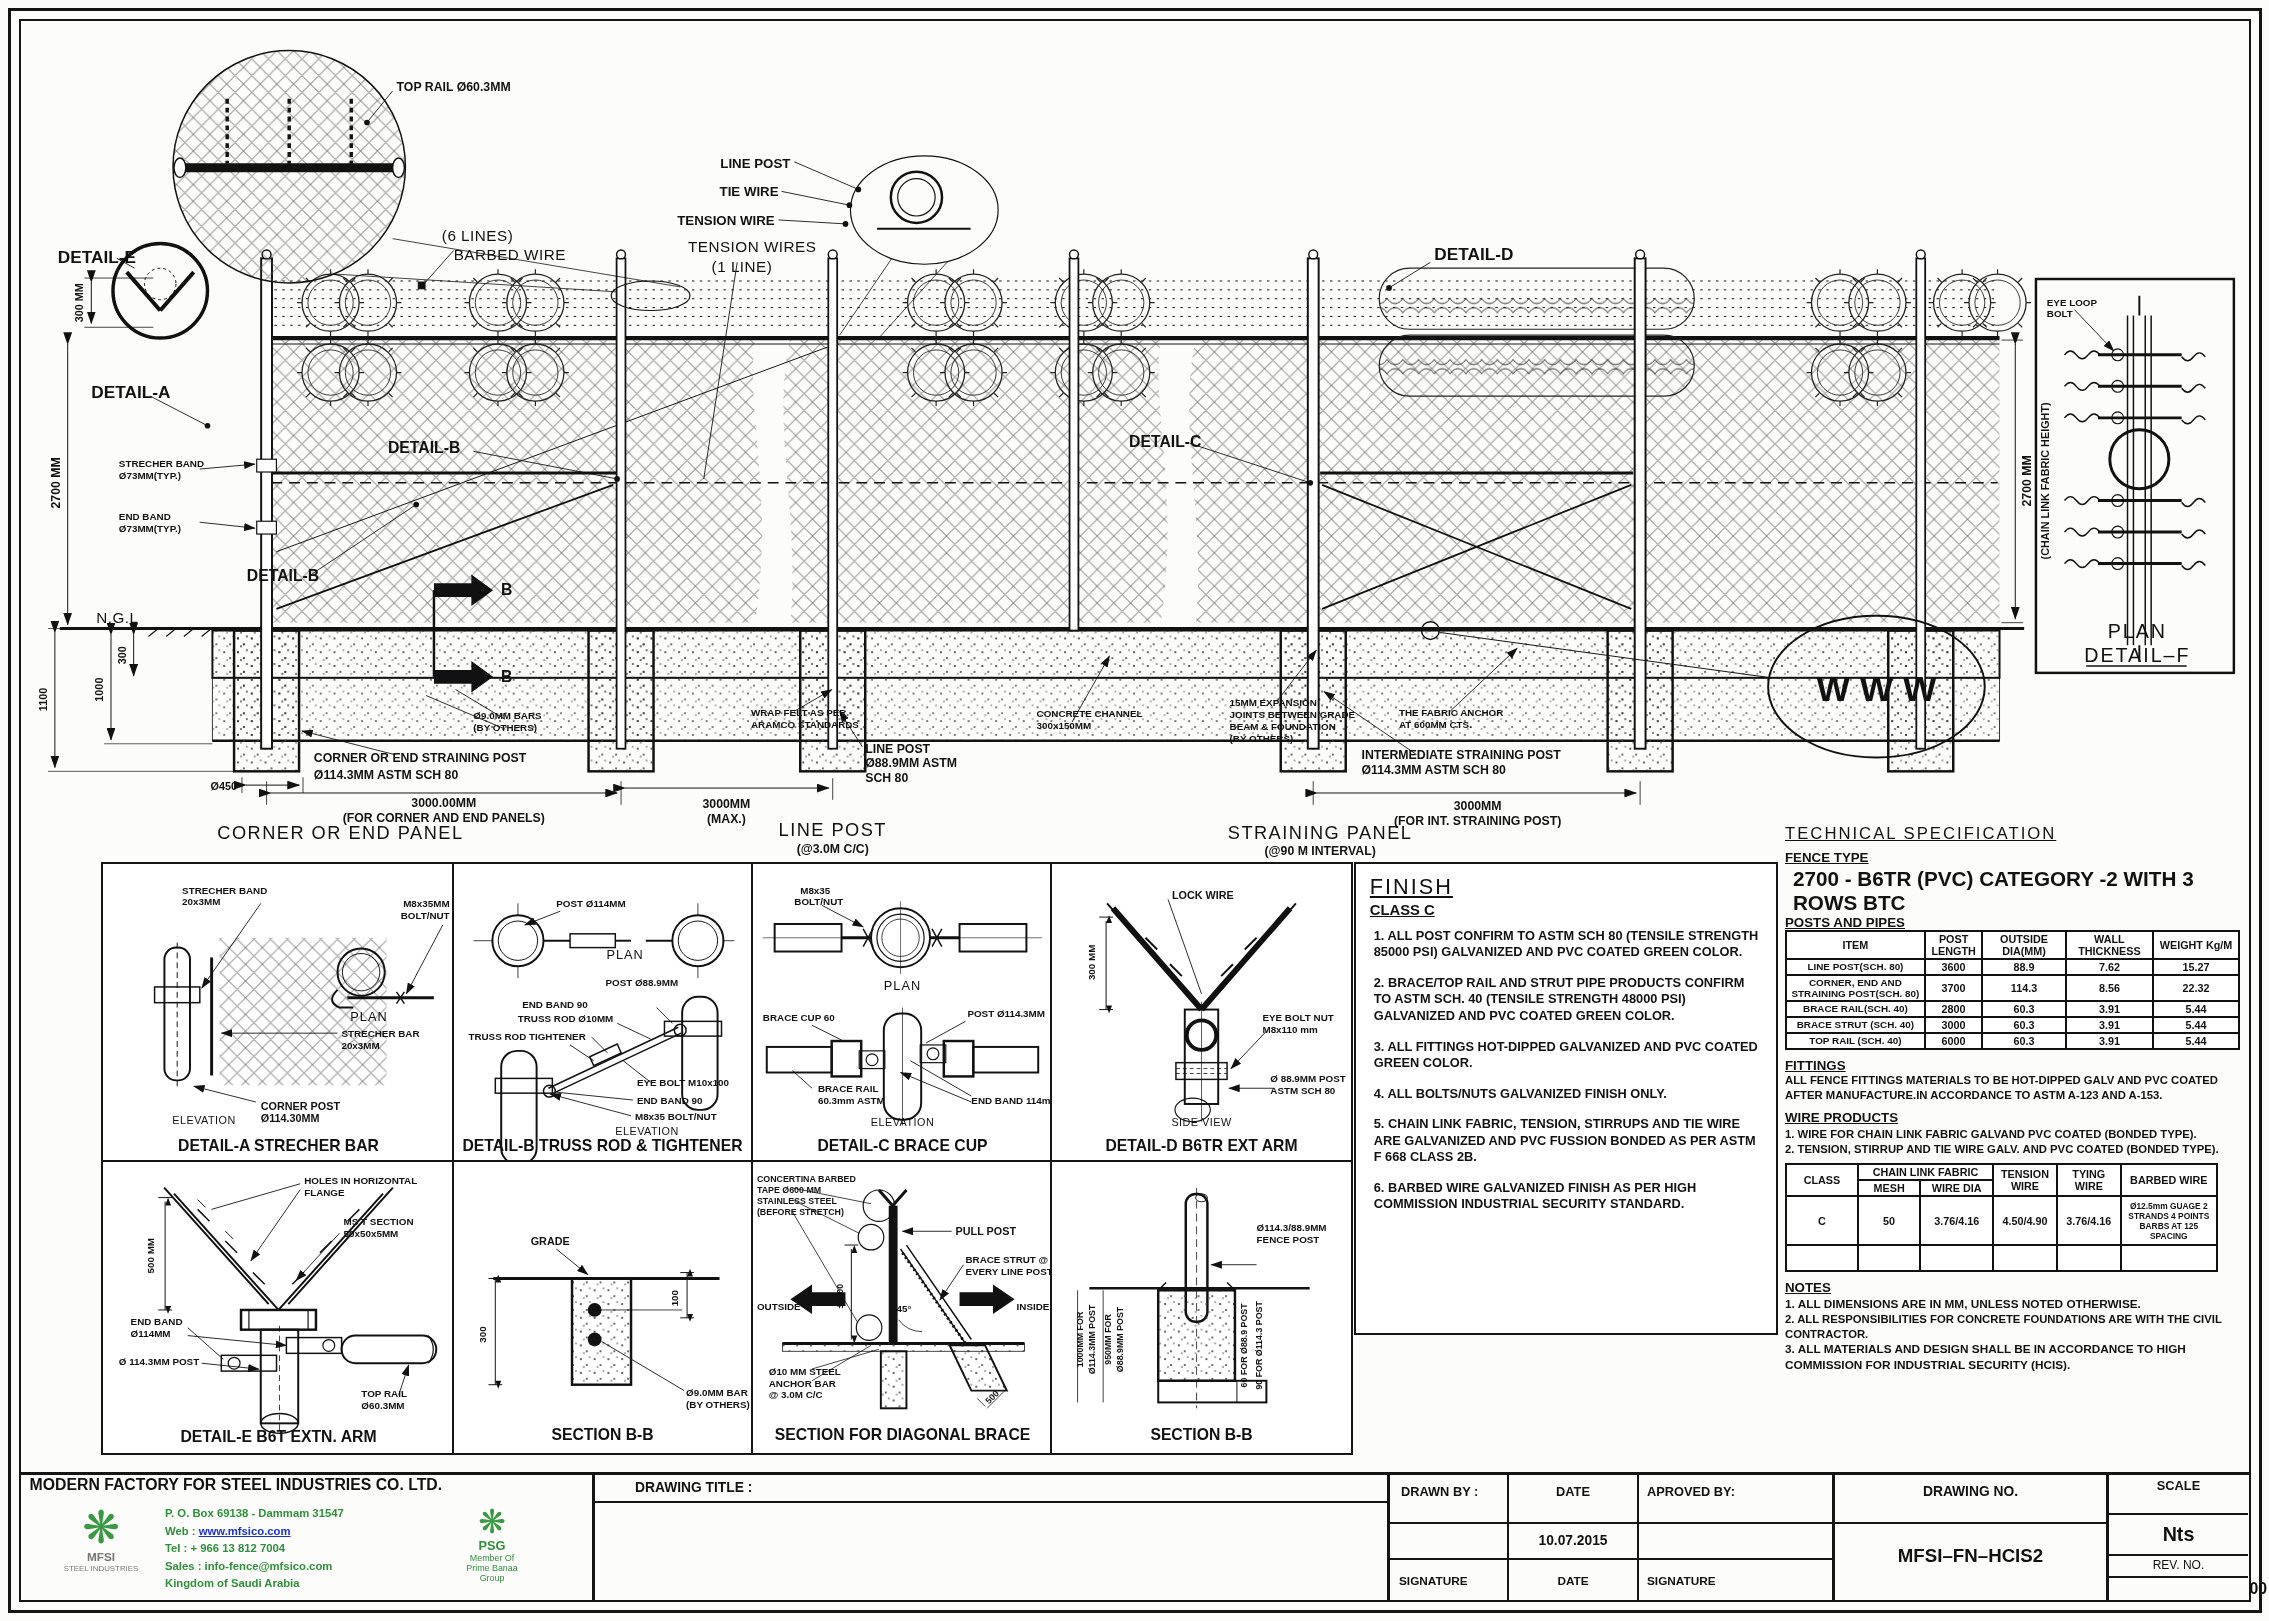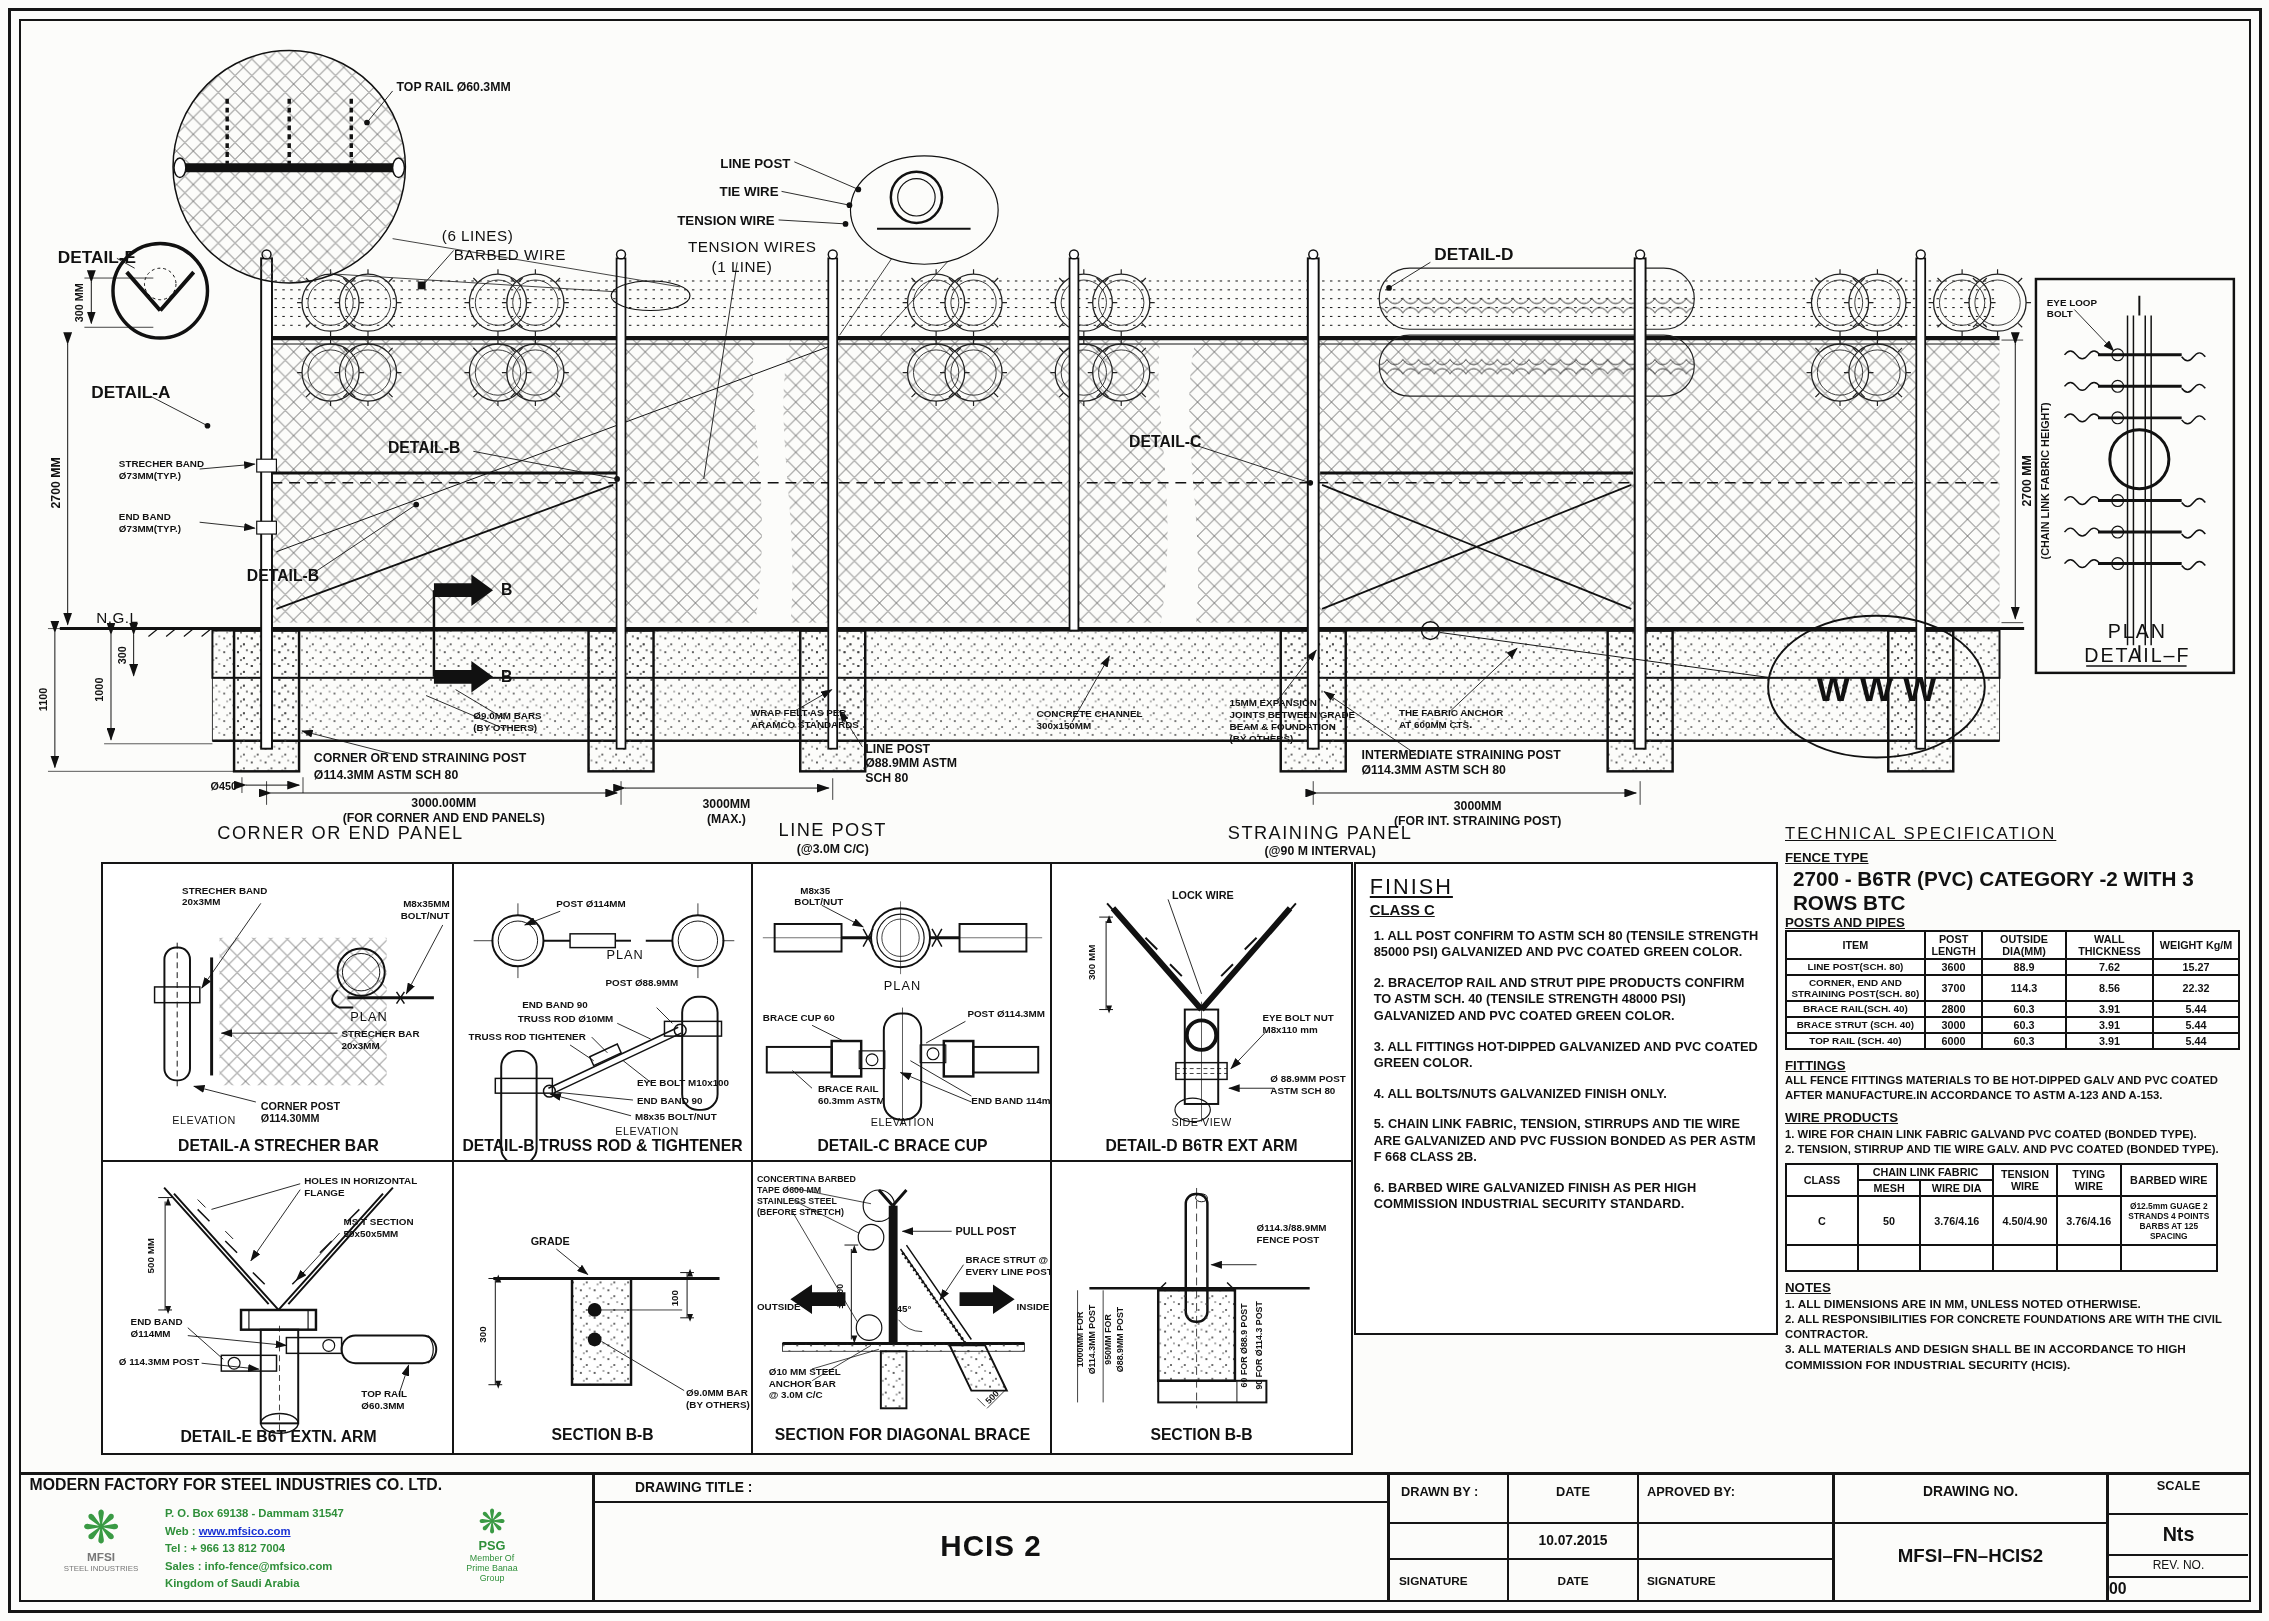--- a/index.html
+++ b/index.html
@@ -721,31 +721,30 @@
   </div>
   <div class="tb" style="left:433px;top:1505px;width:118px;text-align:center">
     <div class="star" style="font-size:33px">❋</div>
     <div class="green" style="font-size:12.8px;font-weight:bold">PSG</div>
     <div class="green tiny">Member Of</div>
     <div class="green tiny">Prime Banaa</div>
     <div class="green tiny">Group</div>
   </div>
 
   <div class="tb" style="left:635px;top:1480px;font-size:13.8px;font-weight:bold">DRAWING  TITLE  :</div>
-  <div class="tb" style="left:594px;top:1529px;width:794px;text-align:center;font-size:29.6px;font-weight:bold;letter-spacing:1px">HCIS 2</div>
 
   <div class="tb" style="left:1401px;top:1484px;font-size:12.8px;font-weight:bold">DRAWN BY :</div>
   <div class="tb" style="left:1509px;top:1484px;width:128px;text-align:center;font-size:12.8px;font-weight:bold">DATE</div>
   <div class="tb" style="left:1647px;top:1484px;font-size:12.8px;font-weight:bold">APROVED BY:</div>
   <div class="tb" style="left:1509px;top:1533px;width:128px;text-align:center;font-size:13.8px;font-weight:bold">10.07.2015</div>
   <div class="tb" style="left:1399px;top:1574px;font-size:11.8px;font-weight:bold">SIGNATURE</div>
   <div class="tb" style="left:1509px;top:1574px;width:128px;text-align:center;font-size:11.8px;font-weight:bold">DATE</div>
   <div class="tb" style="left:1647px;top:1574px;font-size:11.8px;font-weight:bold">SIGNATURE</div>
 
   <div class="tb" style="left:1835px;top:1484px;width:271px;text-align:center;font-size:13.8px;font-weight:bold">DRAWING  NO.</div>
   <div class="tb" style="left:1835px;top:1545px;width:271px;text-align:center;font-size:18.7px;font-weight:bold">MFSI–FN–HCIS2</div>
 
   <div class="tb" style="left:2109px;top:1478px;width:139px;text-align:center;font-size:12.8px;font-weight:bold">SCALE</div>
   <div class="tb" style="left:2109px;top:1523px;width:139px;text-align:center;font-size:19.7px;font-weight:bold">Nts</div>
   <div class="tb" style="left:2109px;top:1558px;width:139px;text-align:center;font-size:12px;font-weight:normal">REV. NO.</div>
-  <div class="tb" style="left:2109px;top:1580px;width:158px;text-align:left;font-size:15.8px;font-weight:bold">00</div>
+  <div class="tb" style="left:2109px;top:1580px;width:158px;text-align:right;font-size:15.8px;font-weight:bold">00</div>
 </div>
 
 
 </body></html>

